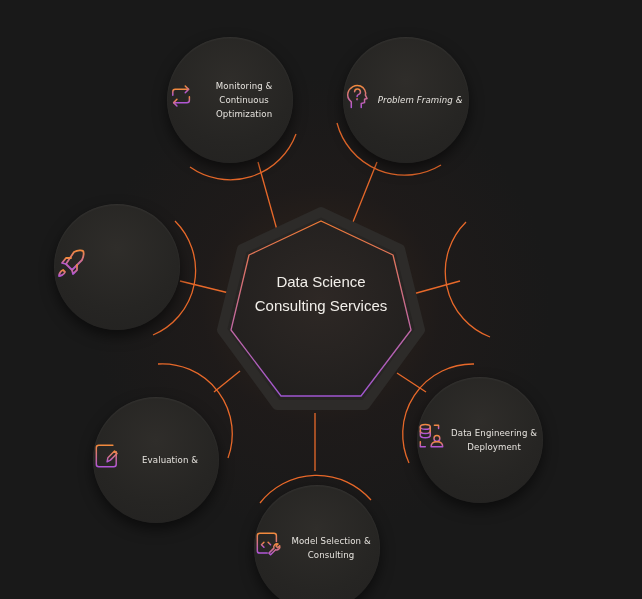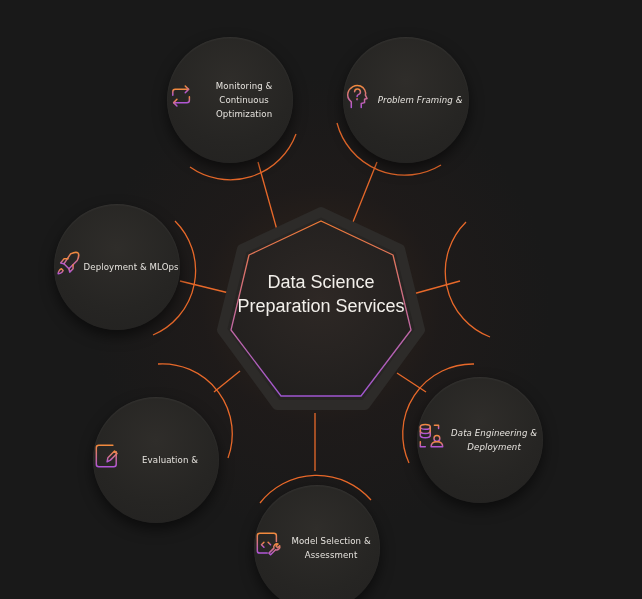--- a/index.html
+++ b/index.html
@@ -6,21 +6,21 @@
   body { width:642px; height:599px; background:#191919; overflow:hidden; position:relative; font-family:"DejaVu Sans", sans-serif; }
   .stage { position:absolute; left:0; top:0; width:642px; height:599px;
     background: radial-gradient(circle at 321px 305px, rgba(120,70,30,0.28) 0px, rgba(60,35,30,0.15) 120px, rgba(25,25,25,0) 230px), #191919; }
   svg.lines { position:absolute; left:0; top:0; }
   .node { position:absolute; width:126px; height:126px; border-radius:50%;
     background: radial-gradient(circle at 50% 35%, #2f2d2a 0%, #262523 60%, #222120 100%);
     box-shadow: 0 6px 14px rgba(0,0,0,0.55), inset 0 1px 2px rgba(255,255,255,0.06);
     display:flex; align-items:center; }
   .node .icon { width:34px; height:34px; margin-bottom:8px; }
   .node .label { color:#e6e3de; font-size:8.6px; line-height:14px; text-align:center; width:118px; letter-spacing:0.1px; }
-  .center-title { position:absolute; left:221px; top:270px; width:200px; text-align:center; color:#f2efea; font-size:18px; line-height:24px; font-family:"Liberation Sans", sans-serif; }
+  .center-title { position:absolute; left:221px; top:270px; width:200px; text-align:center; color:#f2efea; font-size:15px; line-height:24px; font-family:"Liberation Sans", sans-serif; }
 </style>
 </head>
 <body>
 
 <div class="stage">
   <svg class="lines" width="642" height="599" viewBox="0 0 642 599">
     <defs>
       <linearGradient id="hexStroke" x1="0" y1="0" x2="0" y2="1">
         <stop offset="0" stop-color="#f07a35"></stop>
         <stop offset="0.55" stop-color="#c56a9a"></stop>
@@ -53,21 +53,21 @@
       <path d="M474 364 A70 70 0 0 0 409 463"></path>
       <path d="M260 503 A72 72 0 0 1 371 500"></path>
     </g>
 
     <polygon points="321,212 400,249 420,330 365,405 277,405 222,330 242,249" fill="#272523" stroke="#2d2b29" stroke-width="10" stroke-linejoin="round"></polygon>
     <polygon points="321,221 393,255 411,330 361,396 281,396 231,330 249,255" fill="url(#hexFill)" stroke="url(#hexStroke)" stroke-width="1.3" stroke-linejoin="round"></polygon>
   </svg>
 
   <div class="center-title">
     <div>Data Science</div>
-    <div>Preparation Services</div>
+    <div>Consulting Services</div>
   </div>
 
   <div class="node" style="left:167px;top:37px;">
     <svg class="icon" viewBox="0 0 34 34" fill="none" stroke="url(#iconGrad)" stroke-width="1.8" stroke-linecap="round" stroke-linejoin="round">
       <path d="M7 16 V12 a3 3 0 0 1 3 -3 H26"></path>
         <path d="M22 5 L26 9 L22 13"></path>
       <path d="M27 18 V22 a3 3 0 0 1 -3 3 H8"></path>
         <path d="M12 21 L8 25 L12 29"></path>
     </svg>
     <div class="label">
@@ -87,40 +87,37 @@
     </div>
   </div>
 
   <div class="node" style="left:54px;top:204px;">
     <svg class="icon" viewBox="0 0 34 34" fill="none" stroke="url(#iconGrad)" stroke-width="1.8" stroke-linecap="round" stroke-linejoin="round">
       <path d="M12 18 L18 24 L28 14 C30 10 30 6 29 5 C28 4 24 4 20 6 Z"></path>
       <path d="M12 18 L8 17 L12 12 L17 12"></path>
         <path d="M18 24 L19 28 L23 24 V19"></path>
       <path d="M9 24 C6 25 5 29 5 30 C6 30 10 29 11 26 Z"></path>
     </svg>
-    <div class="label">
-      <div>Deployment &amp; MLOps</div>
-    </div>
   </div>
 
 
   <div class="node" style="left:93px;top:397px;">
     <svg class="icon" viewBox="0 0 34 34" fill="none" stroke="url(#iconGrad)" stroke-width="1.8" stroke-linecap="round" stroke-linejoin="round">
       <path d="M28 12 V27 a3 3 0 0 1 -3 3 H7 a3 3 0 0 1 -3 -3 V7 a3 3 0 0 1 3 -3 H24"></path>
       <path d="M9 12 H16"></path>
         <path d="M9 17 H13"></path>
         <path d="M9 22 H11"></path>
       <path d="M17 24 L18 19 L26 11 L29 14 L21 22 Z"></path>
     </svg>
     <div class="label">
       <div>Evaluation &amp;</div>
     </div>
   </div>
 
-  <div class="node" style="left:417px;top:377px;font-style:italic;">
+  <div class="node" style="left:417px;top:377px;">
     <svg class="icon" viewBox="0 0 34 34" fill="none" stroke="url(#iconGrad)" stroke-width="1.8" stroke-linecap="round" stroke-linejoin="round">
       <ellipse cx="10" cy="6" rx="6" ry="3"></ellipse>
         <path d="M4 6 V16 c0 1.7 2.7 3 6 3 s6 -1.3 6 -3 V6"></path>
         <path d="M4 11 c0 1.7 2.7 3 6 3 s6 -1.3 6 -3"></path>
       <path d="M21 4 H26 V8"></path>
         <path d="M4 24 V30 H10"></path>
       <circle cx="24" cy="20" r="3.5"></circle>
         <path d="M17 30 c0 -4 3 -6 7 -6 s7 2 7 6 Z"></path>
     </svg>
     <div class="label">
@@ -132,16 +129,16 @@
   <div class="node" style="left:254px;top:485px;">
     <svg class="icon" viewBox="0 0 34 34" fill="none" stroke="url(#iconGrad)" stroke-width="1.8" stroke-linecap="round" stroke-linejoin="round">
       <path d="M16 28 H7 a3 3 0 0 1 -3 -3 V7 a3 3 0 0 1 3 -3 H24 a3 3 0 0 1 3 3 V14"></path>
         <path d="M4 10 H27"></path>
       <path d="M12 15 L9 18 L12 21"></path>
         <path d="M17 15 L20 18"></path>
       <path d="M20 30 L26 24 a4 4 0 0 0 5 -5 l-2.5 2.5 l-2 -2 l2.5 -2.5 a4 4 0 0 0 -5 5 l-6 6 Z"></path>
     </svg>
     <div class="label">
       <div>Model Selection &amp;</div>
-        <div>Assessment</div>
+        <div>Consulting</div>
     </div>
   </div>
 </div>
 
 </body></html>

